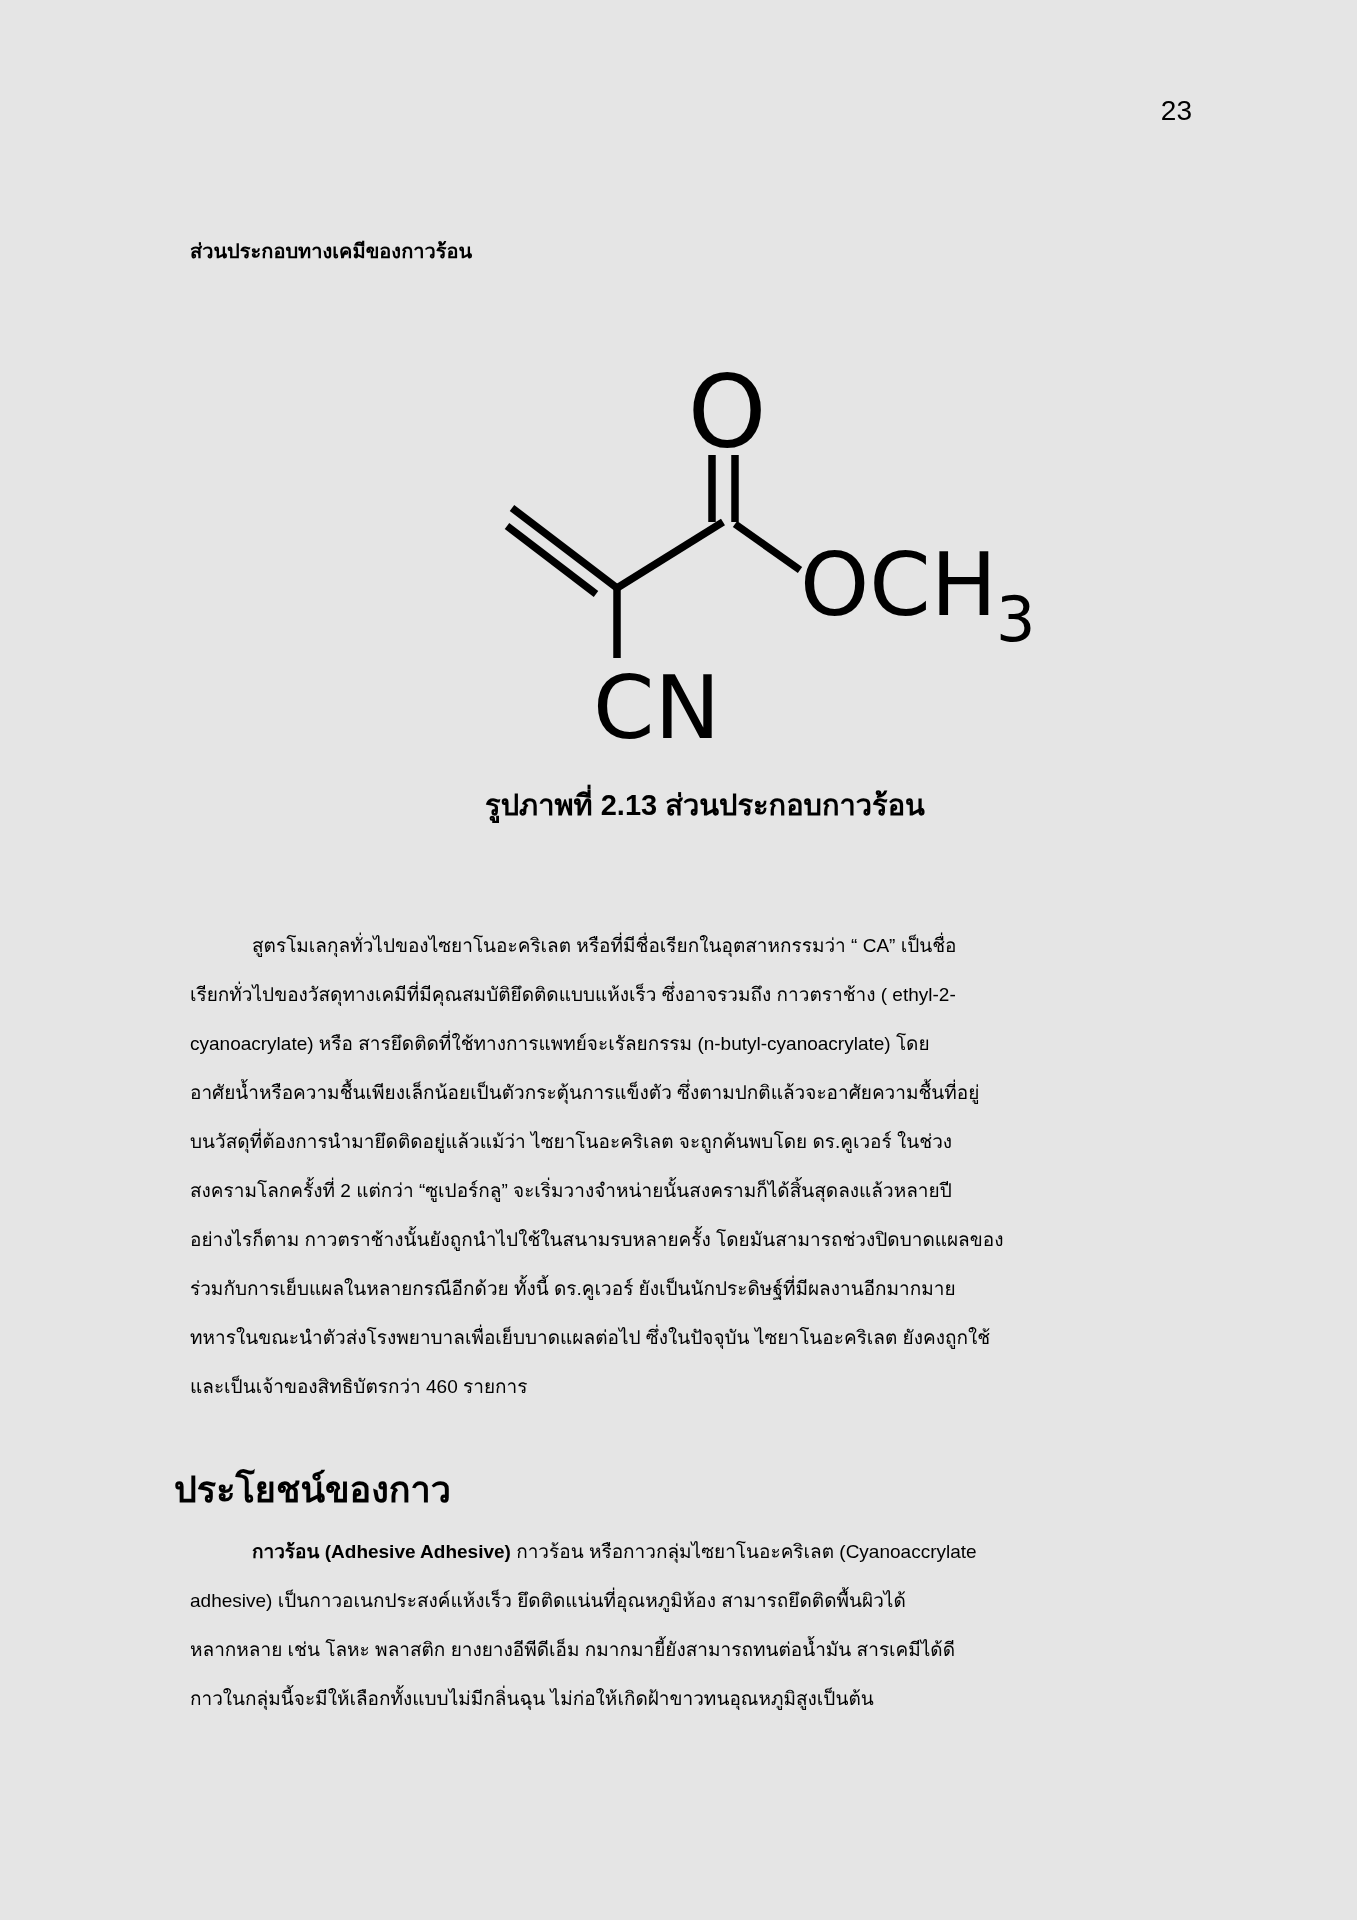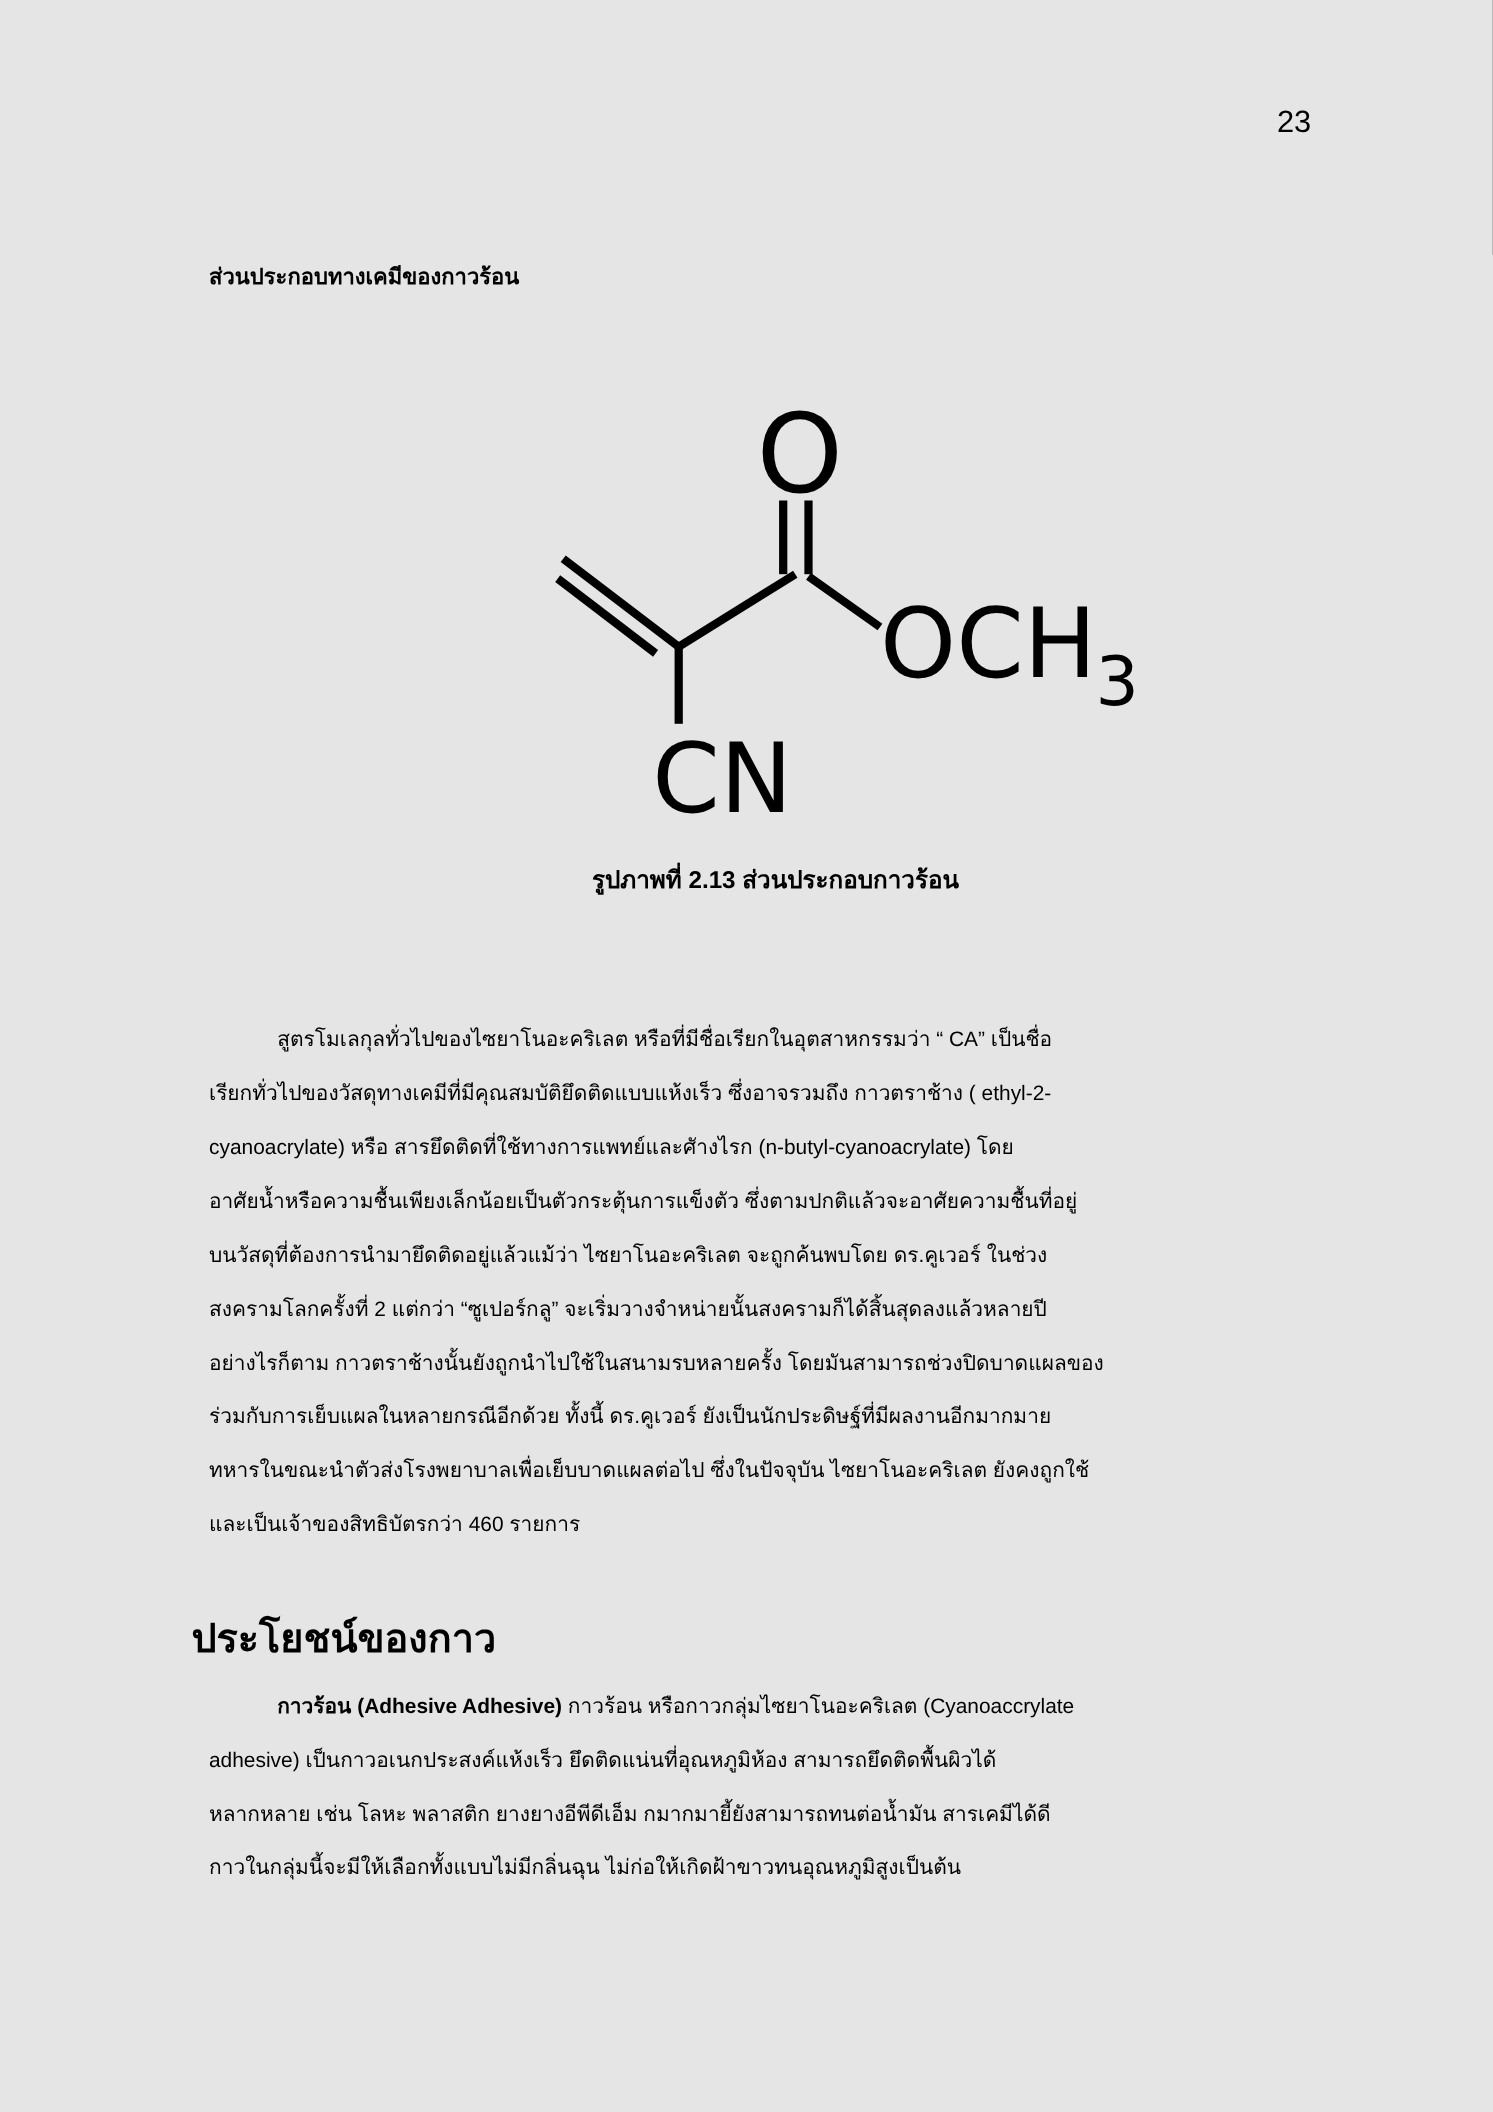--- a/index.html
+++ b/index.html
@@ -38,21 +38,21 @@
   .figure-svg text {
     font-family: "DejaVu Sans", "Liberation Sans", sans-serif;
     fill: #000000;
   }
   .caption {
     position: absolute;
     left: 200px;
     top: 782px;
     width: 1010px;
     text-align: center;
-    font-size: 22px;
+    font-size: 29px;
     font-weight: bold;
     white-space: nowrap;
   }
   .para {
     position: absolute;
     left: 190px;
     width: 1000px;
   }
   .para .line {
     height: 49px;
@@ -102,21 +102,21 @@
 
     <text x="405" y="270" font-size="88">OCH</text>
     <text x="601" y="296" font-size="62">3</text>
   </svg>
 
   <div class="caption">รูปภาพที่ 2.13 ส่วนประกอบกาวร้อน</div>
 
   <div class="para p1">
     <div class="line indent">สูตรโมเลกุลทั่วไปของไซยาโนอะคริเลต หรือที่มีชื่อเรียกในอุตสาหกรรมว่า “ CA” เป็นชื่อ</div>
     <div class="line">เรียกทั่วไปของวัสดุทางเคมีที่มีคุณสมบัติยึดติดแบบแห้งเร็ว ซึ่งอาจรวมถึง กาวตราช้าง ( ethyl-2-</div>
-    <div class="line">cyanoacrylate) หรือ สารยึดติดที่ใช้ทางการแพทย์และศัางไรก (n-butyl-cyanoacrylate) โดย</div>
+    <div class="line">cyanoacrylate) หรือ สารยึดติดที่ใช้ทางการแพทย์จะเรัลยกรรม (n-butyl-cyanoacrylate) โดย</div>
     <div class="line">อาศัยน้ำหรือความชื้นเพียงเล็กน้อยเป็นตัวกระตุ้นการแข็งตัว ซึ่งตามปกติแล้วจะอาศัยความชื้นที่อยู่</div>
     <div class="line">บนวัสดุที่ต้องการนำมายึดติดอยู่แล้วแม้ว่า ไซยาโนอะคริเลต จะถูกค้นพบโดย ดร.คูเวอร์ ในช่วง</div>
     <div class="line">สงครามโลกครั้งที่ 2 แต่กว่า “ซูเปอร์กลู” จะเริ่มวางจำหน่ายนั้นสงครามก็ได้สิ้นสุดลงแล้วหลายปี</div>
     <div class="line">อย่างไรก็ตาม กาวตราช้างนั้นยังถูกนำไปใช้ในสนามรบหลายครั้ง โดยมันสามารถช่วงปิดบาดแผลของ</div>
     <div class="line">ร่วมกับการเย็บแผลในหลายกรณีอีกด้วย ทั้งนี้ ดร.คูเวอร์ ยังเป็นนักประดิษฐ์ที่มีผลงานอีกมากมาย</div>
     <div class="line">ทหารในขณะนำตัวส่งโรงพยาบาลเพื่อเย็บบาดแผลต่อไป ซึ่งในปัจจุบัน ไซยาโนอะคริเลต ยังคงถูกใช้</div>
     <div class="line">และเป็นเจ้าของสิทธิบัตรกว่า 460 รายการ</div>
   </div>
 
   <div class="h2">ประโยชน์ของกาว</div>

